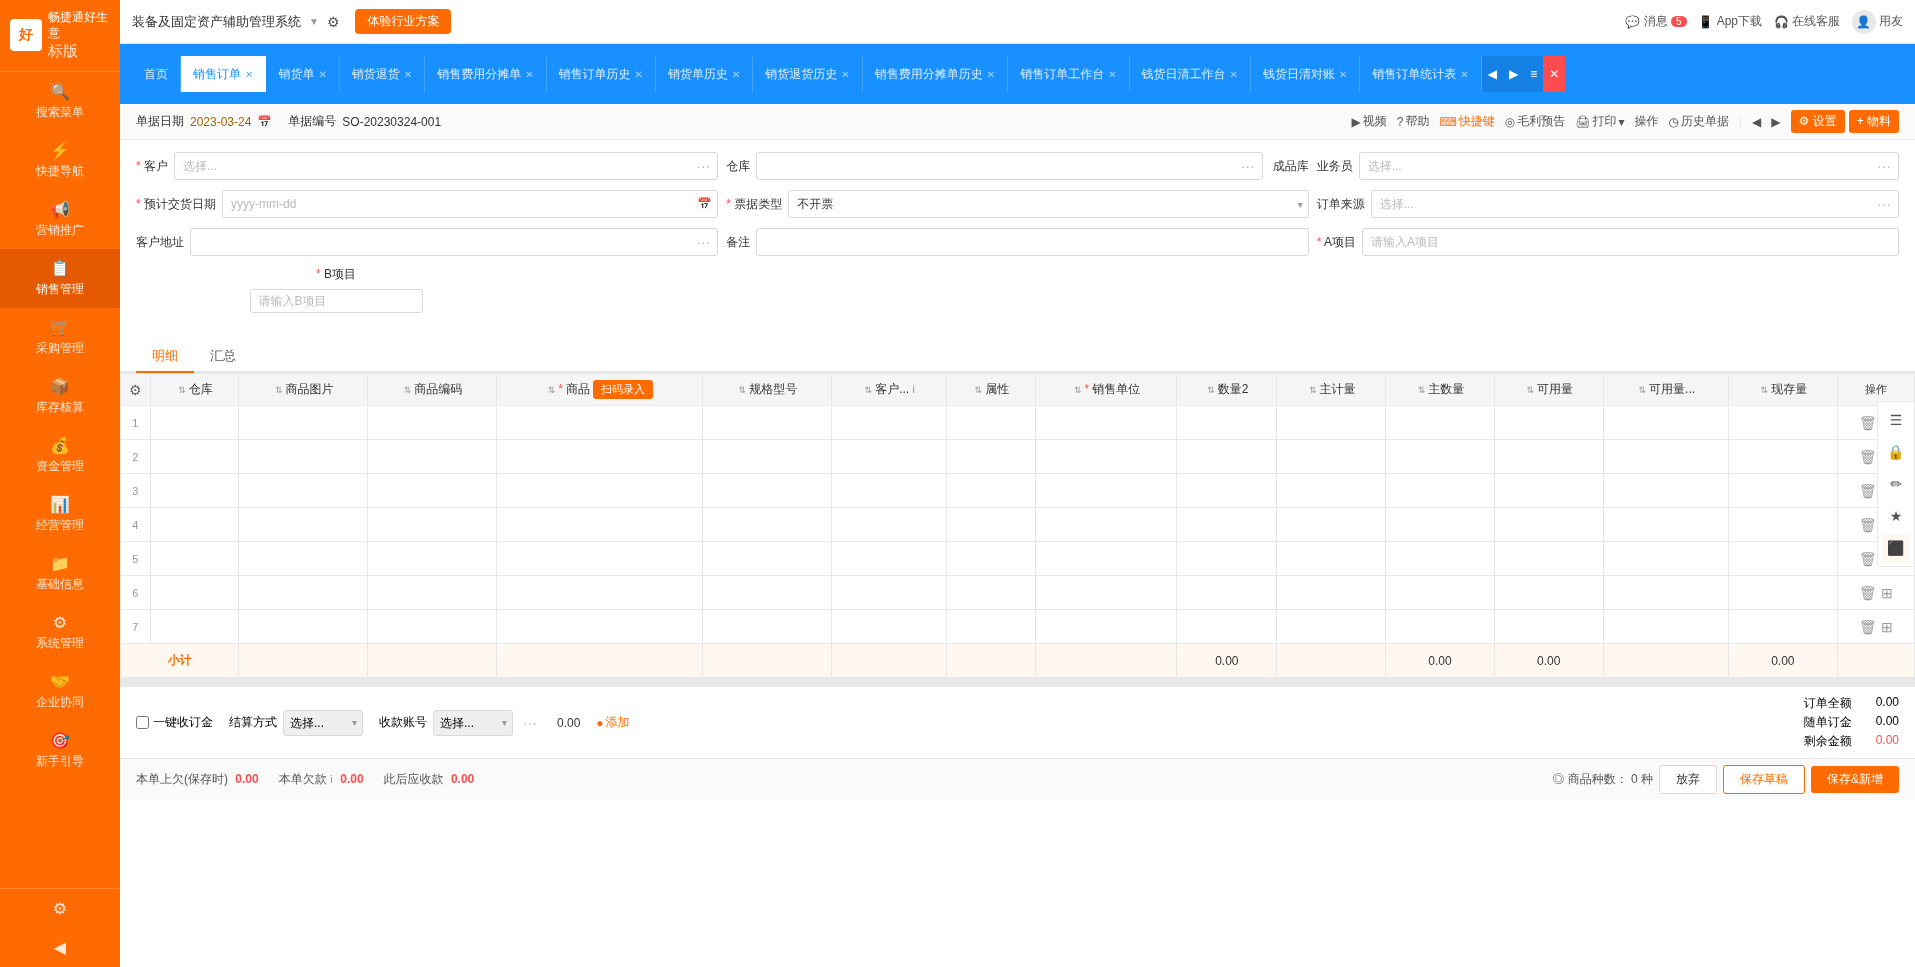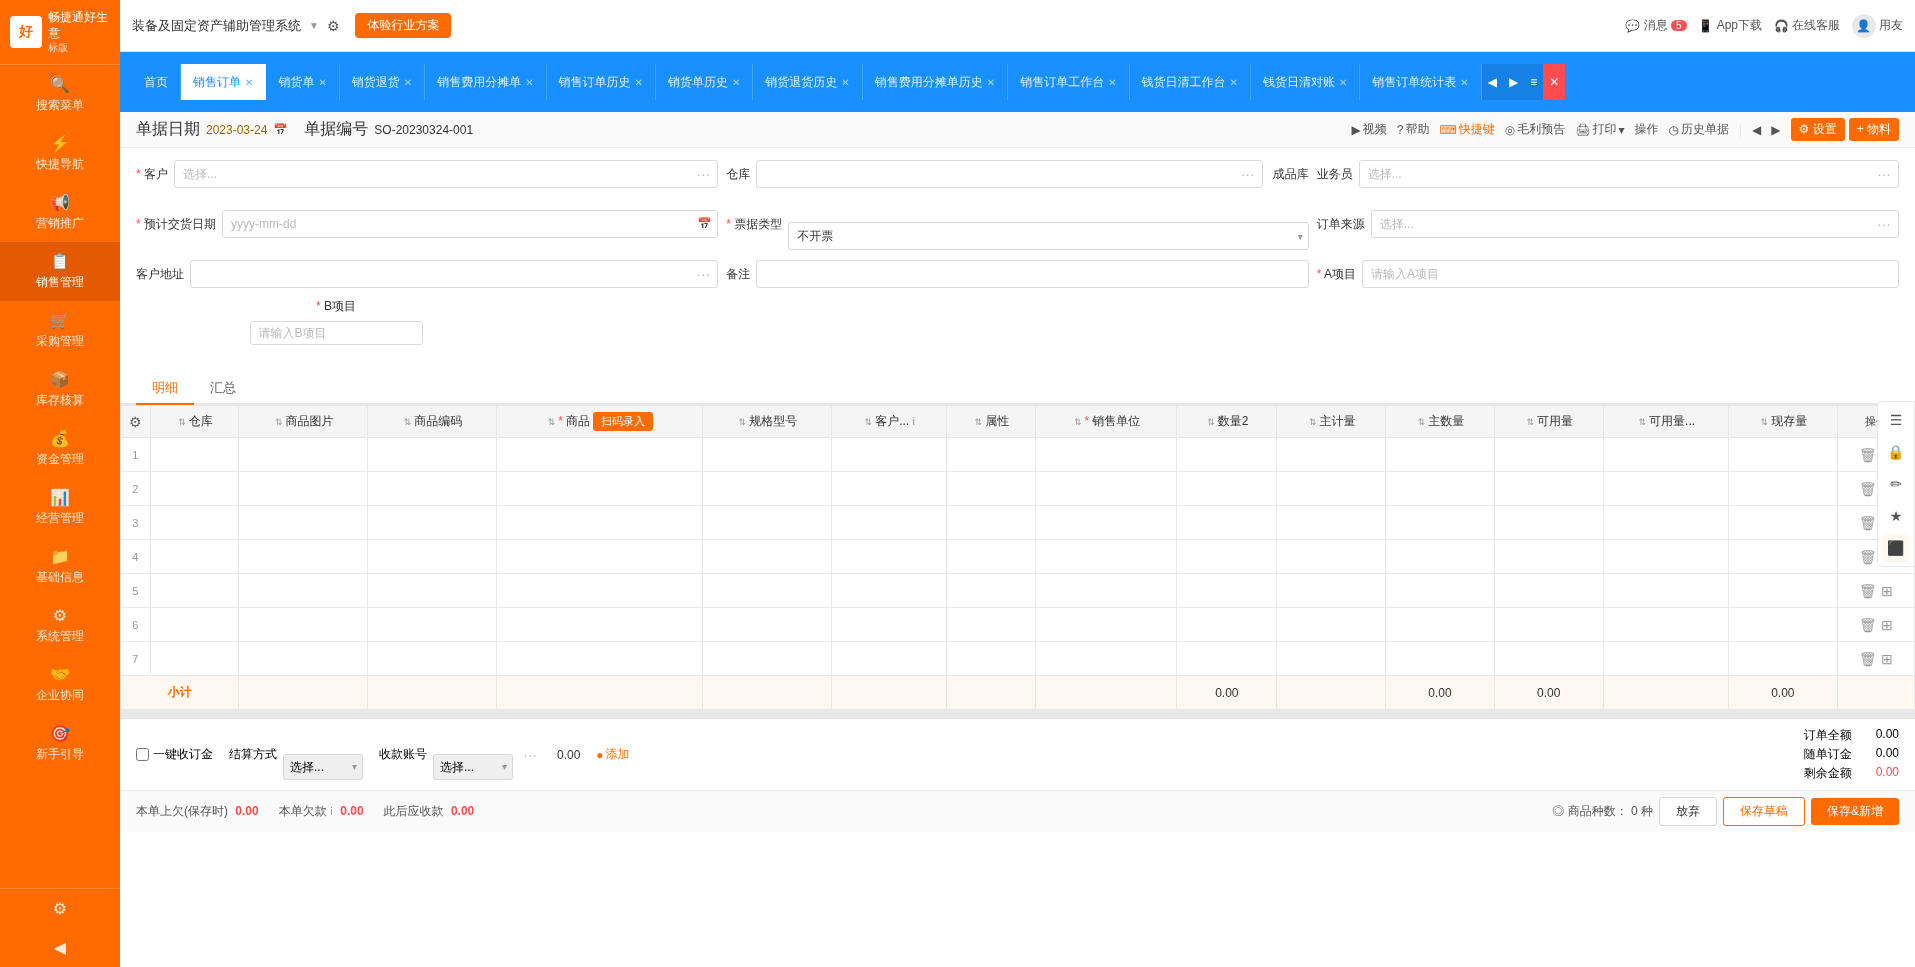--- a/index.html
+++ b/index.html
@@ -63,21 +63,21 @@
       overflow: hidden;
       background: #f0f2f5;
     }
 
     
     .top-bar {
       background: white;
       display: flex;
       align-items: center;
       padding: 0 12px;
-      height: 52px;
+      height: 44px;
       border-bottom: 1px solid #e8e8e8;
       gap: 8px;
     }
     .top-bar-btn {
       background: #ff6b00;
       color: white;
       border: none;
       border-radius: 4px;
       padding: 4px 12px;
       font-size: 12px;
@@ -151,21 +151,21 @@
     .form-header {
       background: #fafafa;
       border-bottom: 1px solid #e8e8e8;
       padding: 6px 16px;
       display: flex;
       align-items: center;
       justify-content: space-between;
     }
     .form-header-left { display: flex; align-items: center; gap: 16px; }
     .form-field-inline { display: flex; align-items: center; gap: 6px; }
-    .form-label { color: #333; font-size: 16px; }
+    .form-label { color: #333; font-size: 12px; }
     .form-value { color: #333; font-size: 12px; font-weight: 500; }
     .form-header-actions { display: flex; align-items: center; gap: 10px; font-size: 12px; color: #555; }
     .action-btn { cursor: pointer; display: flex; align-items: center; gap: 2px; color: #555; }
     .action-btn-orange { color: #ff6b00; }
 
     
     .form-body {
       padding: 12px 16px;
       background: white;
     }
@@ -217,21 +217,20 @@
       align-items: center;
       flex: 1;
     }
     .dots-container .form-input { flex: 1; }
     .dots-container .input-dots { position: absolute; right: 4px; }
     .select-wrapper {
       position: relative;
       display: flex;
       align-items: center;
       flex: 1;
-      margin-top: 24px;
     }
     .select-wrapper select { flex: 1; }
     .select-arrow {
       position: absolute;
       right: 6px;
       pointer-events: none;
       color: #999;
       font-size: 10px;
     }
 
@@ -413,21 +412,21 @@
     .settings-icon-cell { font-size: 14px; color: #666; cursor: pointer; text-align: center; }
   </style>
 </head>
 <body>
 
 <div class="sidebar">
   <div class="sidebar-logo">
     <div class="logo-icon">好</div>
     <div class="logo-text">
       <div>畅捷通好生意</div>
-      <div style="font-size:10px;opacity:0.8">标版</div>
+      <div style="font-size:15px;opacity:0.8">标版</div>
     </div>
   </div>
 
   <div class="sidebar-item">
     <span class="sidebar-icon">🔍</span>
     <span>搜索菜单</span>
   </div>
   <div class="sidebar-item">
     <span class="sidebar-icon">⚡</span>
     <span>快捷导航</span>

